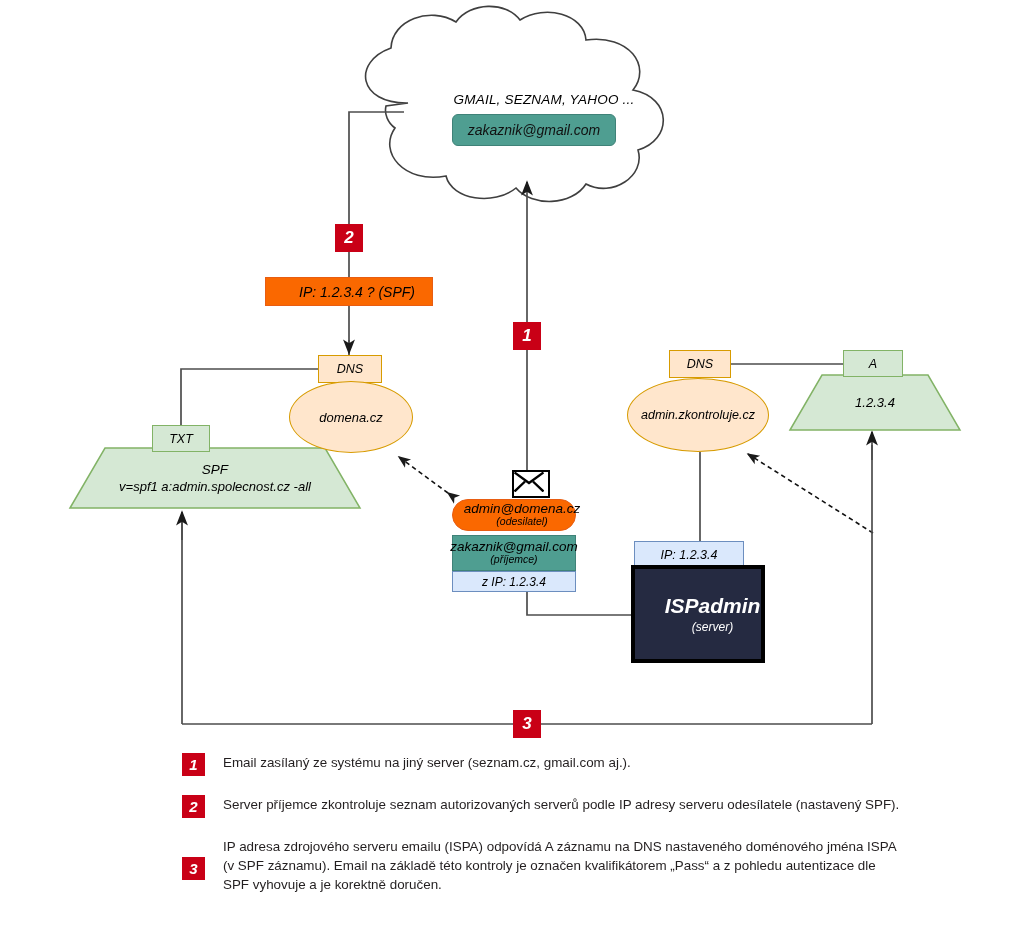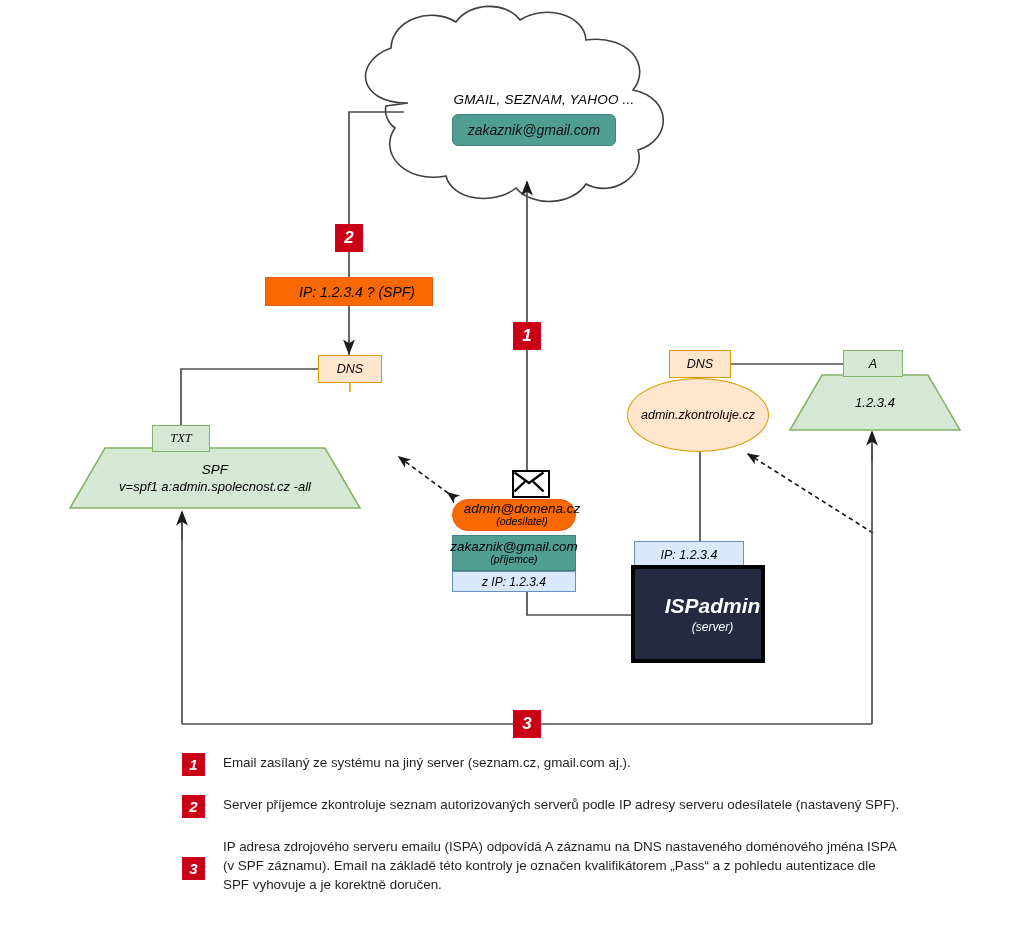--- a/index.html
+++ b/index.html
@@ -31,21 +31,21 @@
 
   
   .badge{position:absolute;width:28px;height:28px;background:#c90016;color:#fff;
       display:flex;align-items:center;justify-content:center;font-style:italic;
       font-weight:bold;font-size:17px;z-index:6;}
 
   
   #ip-spf-box{left:265px;top:277px;width:168px;height:29px;font-size:14px;}
   #dns-left{left:318px;top:355px;width:64px;height:28px;font-size:12.5px;}
   #dns-right{left:669px;top:350px;width:62px;height:28px;font-size:12.5px;}
-  #txt-box{left:152px;top:425px;width:58px;height:27px;font-size:12.5px;font-family:Liberation Serif, serif;}
+  #txt-box{left:152px;top:425px;width:58px;height:27px;font-size:12.5px;}
   #a-box{left:843px;top:350px;width:60px;height:27px;font-size:12.5px;}
 
   
   .ellipse{border-radius:50%;}
   #domena{left:289px;top:381px;width:124px;height:72px;font-size:13px;}
   #adminsp{left:627px;top:378px;width:142px;height:74px;font-size:12.5px;}
 
   
   #spf-trap{left:70px;top:448px;width:290px;height:60px;}
   #a-trap{left:790px;top:375px;width:170px;height:55px;}
@@ -144,20 +144,21 @@
   <div id="cloud-customer" class="node teal-fill">zakaznik@gmail.com</div>
 
   <div class="badge" style="left:335px;top:224px;">2</div>
   <div class="badge" style="left:513px;top:322px;">1</div>
   <div class="badge" style="left:513px;top:710px;">3</div>
 
   <div id="ip-spf-box" class="node bright-orange italic">IP: 1.2.3.4 ? (SPF)</div>
 
   <div id="dns-left" class="node orange-fill italic">DNS</div>
 
+  <div id="domena" class="node orange-fill ellipse italic">domena.cz</div>
 
   <div id="txt-box" class="node green-fill italic">TXT</div>
 
   <div id="spf-trap" class="node">
     <div class="trap-inner">
       <div class="italic" style="font-size:13.5px;">SPF</div>
       <div class="italic" style="font-size:13px;margin-top:2px;">v=spf1 a:admin.spolecnost.cz -all</div>
     </div>
   </div>
 

